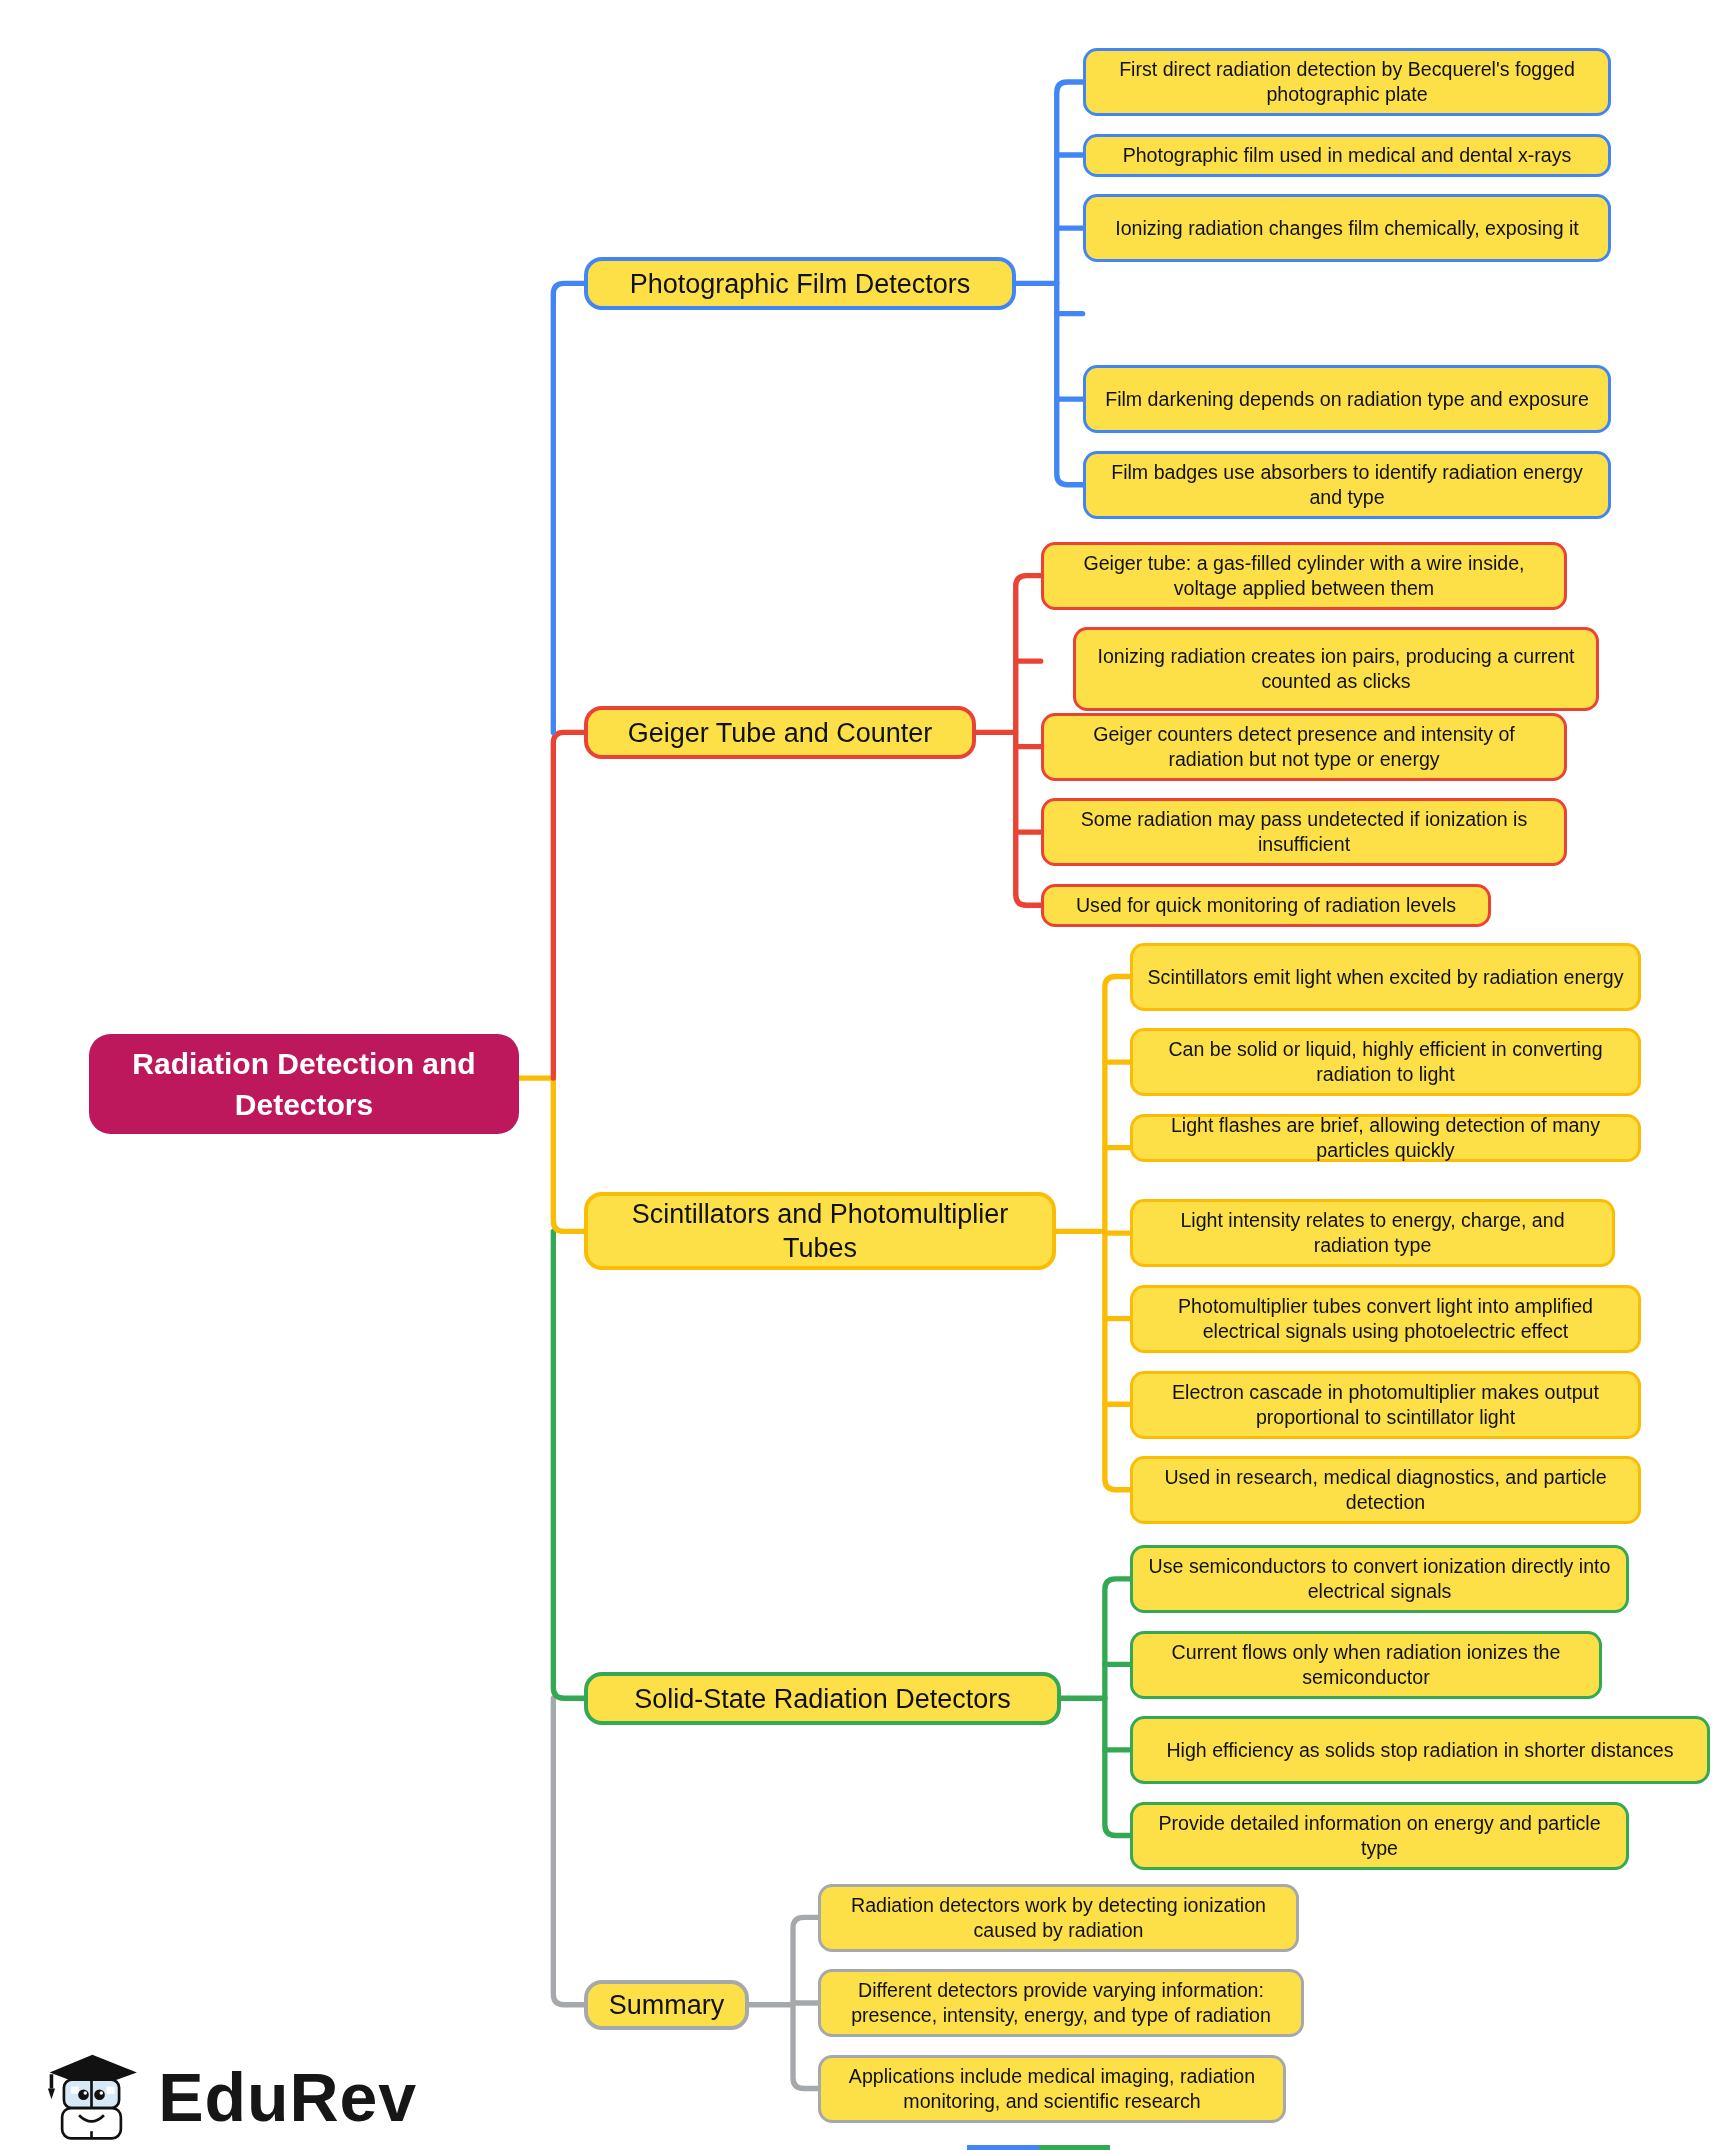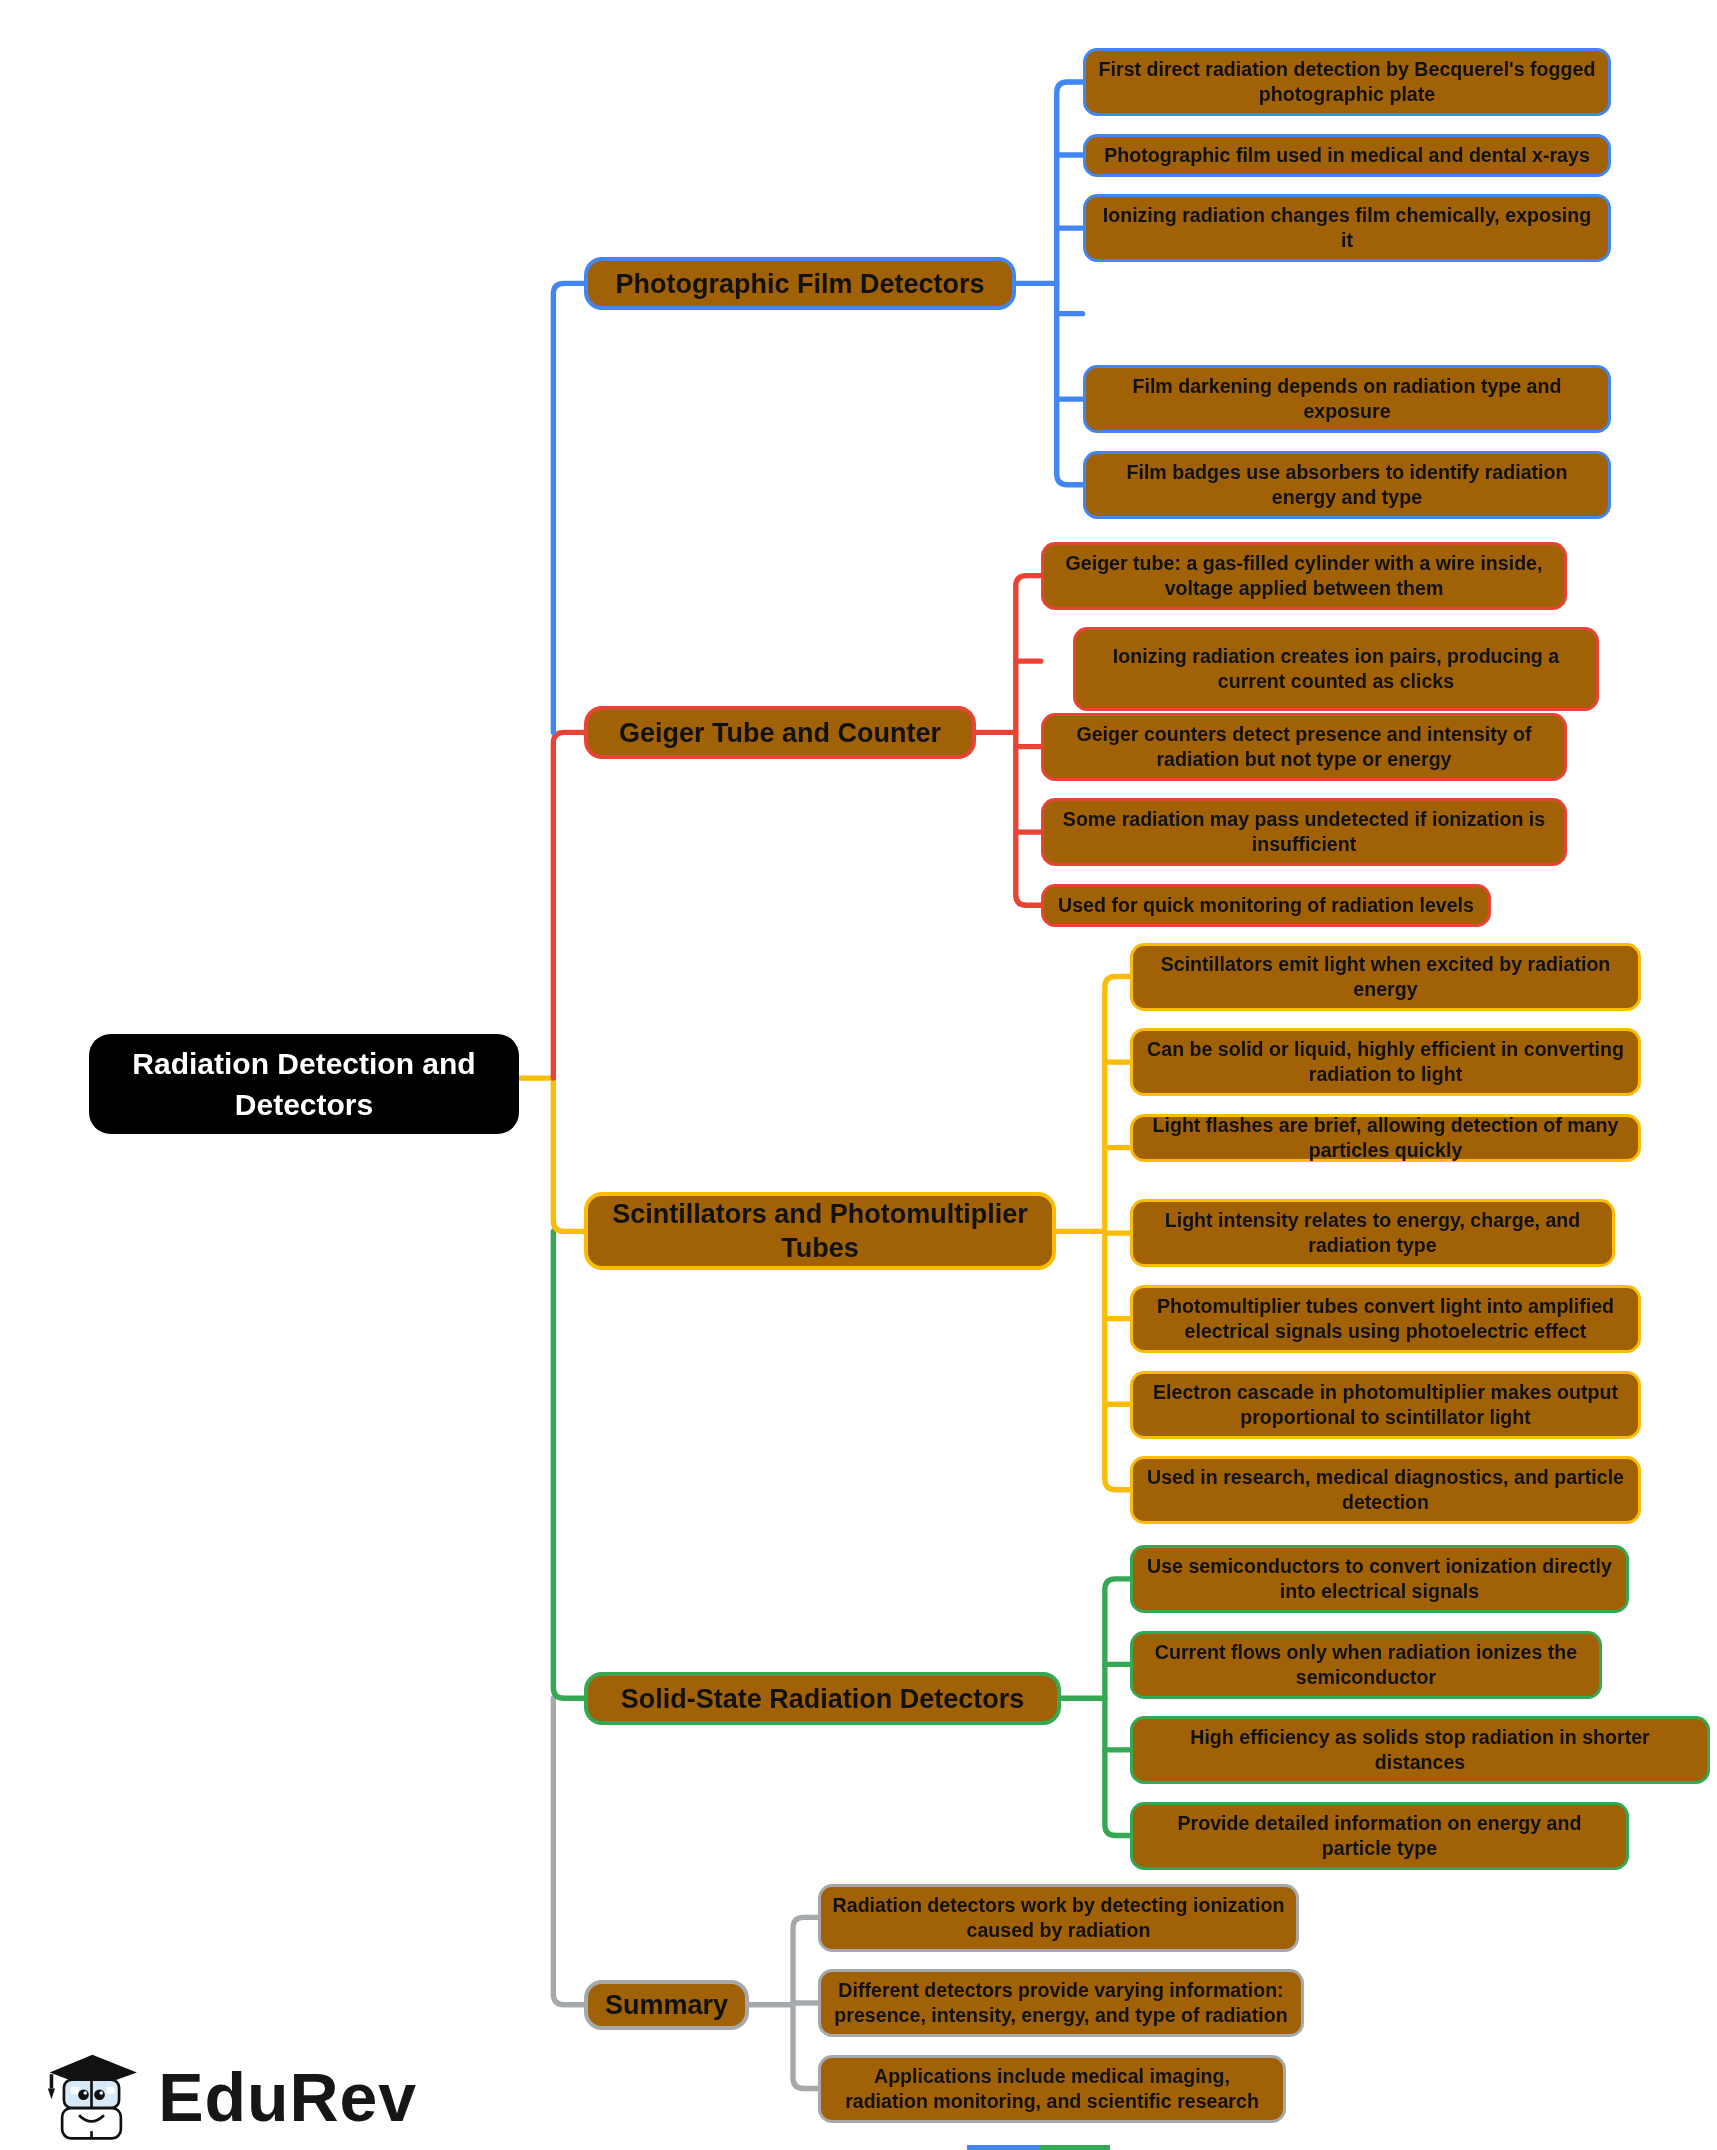--- a/index.html
+++ b/index.html
@@ -3,33 +3,33 @@
 <meta charset="utf-8">
 <style>
   html,body{margin:0;padding:0;background:#ffffff;}
   .canvas{
     position:relative;width:1717px;height:2150px;background:#ffffff;
     font-family:"Liberation Sans",sans-serif;overflow:hidden;
   }
   .connectors{position:absolute;left:0;top:0;width:1717px;height:2150px;}
   .connectors path{fill:none;stroke-width:6;stroke-linecap:round;stroke-linejoin:round;}
   .node{
-    position:absolute;box-sizing:border-box;background:#a16207;
-    display:flex;align-items:center;justify-content:center;text-align:center;color:#111111;font-weight:bold;
+    position:absolute;box-sizing:border-box;background:#fde047;
+    display:flex;align-items:center;justify-content:center;text-align:center;color:#111111;
   }
   .leaf{
     border:3.6px solid #999;border-radius:14.3px;
     font-size:19.6px;line-height:25px;padding:3.6px 10.7px;
   }
   .branch-title{
     border:4.5px solid #999;border-radius:18px;
     font-size:27px;line-height:34px;padding:1.8px 7.1px;
   }
   .root-node{
-    background:#000000;color:#ffffff;border-radius:21.4px;
+    background:#be185d;color:#ffffff;border-radius:21.4px;
     font-size:30px;line-height:41px;font-weight:bold;padding:3.6px 12.5px;
   }
   .logo{position:absolute;left:39px;top:2051px;display:flex;align-items:center;gap:14.3px;}
   .logo-text{font-size:68px;font-weight:bold;color:#161616;letter-spacing:0.9px;}
   .footer-bar{position:absolute;left:967px;top:2145px;width:143px;height:5.3px;display:flex;}
   .footer-bar div{height:100%;width:50%;}
 </style>
 </head>
 <body>
 

